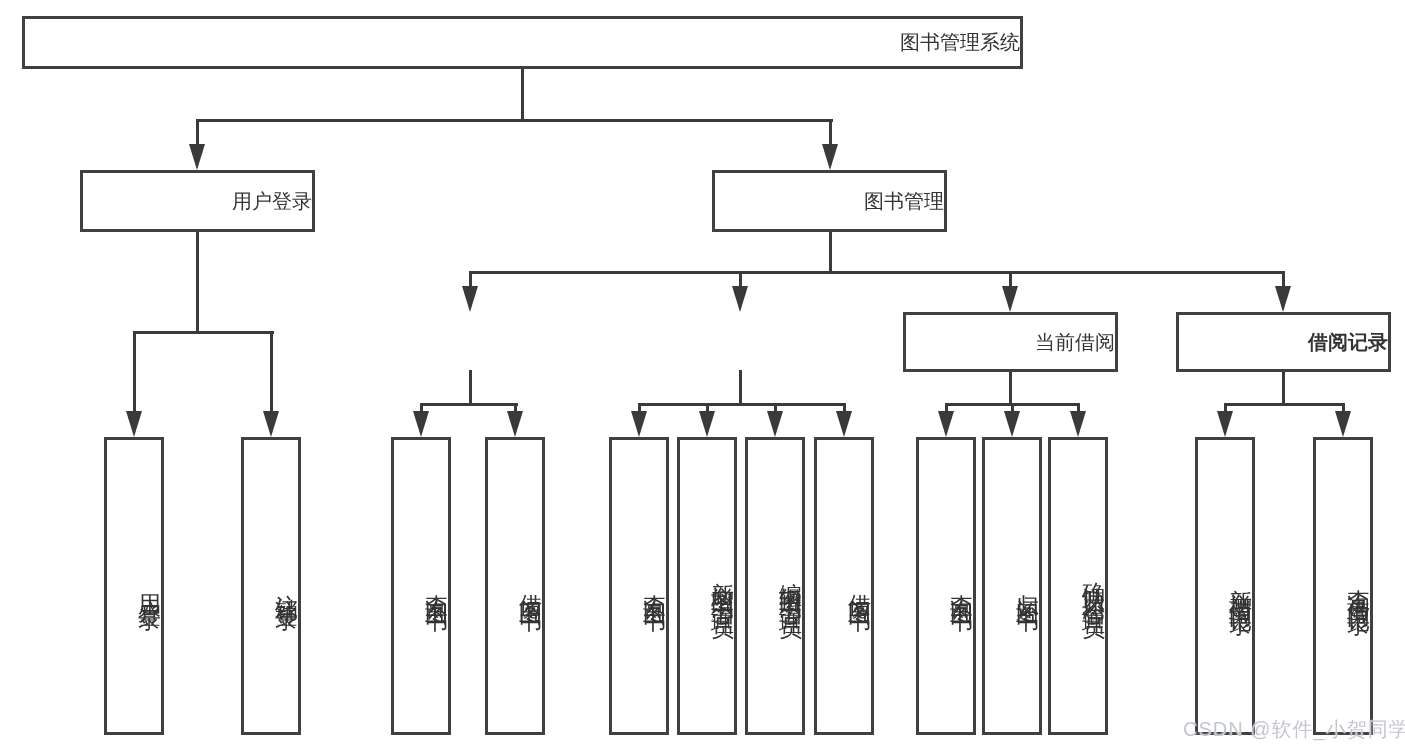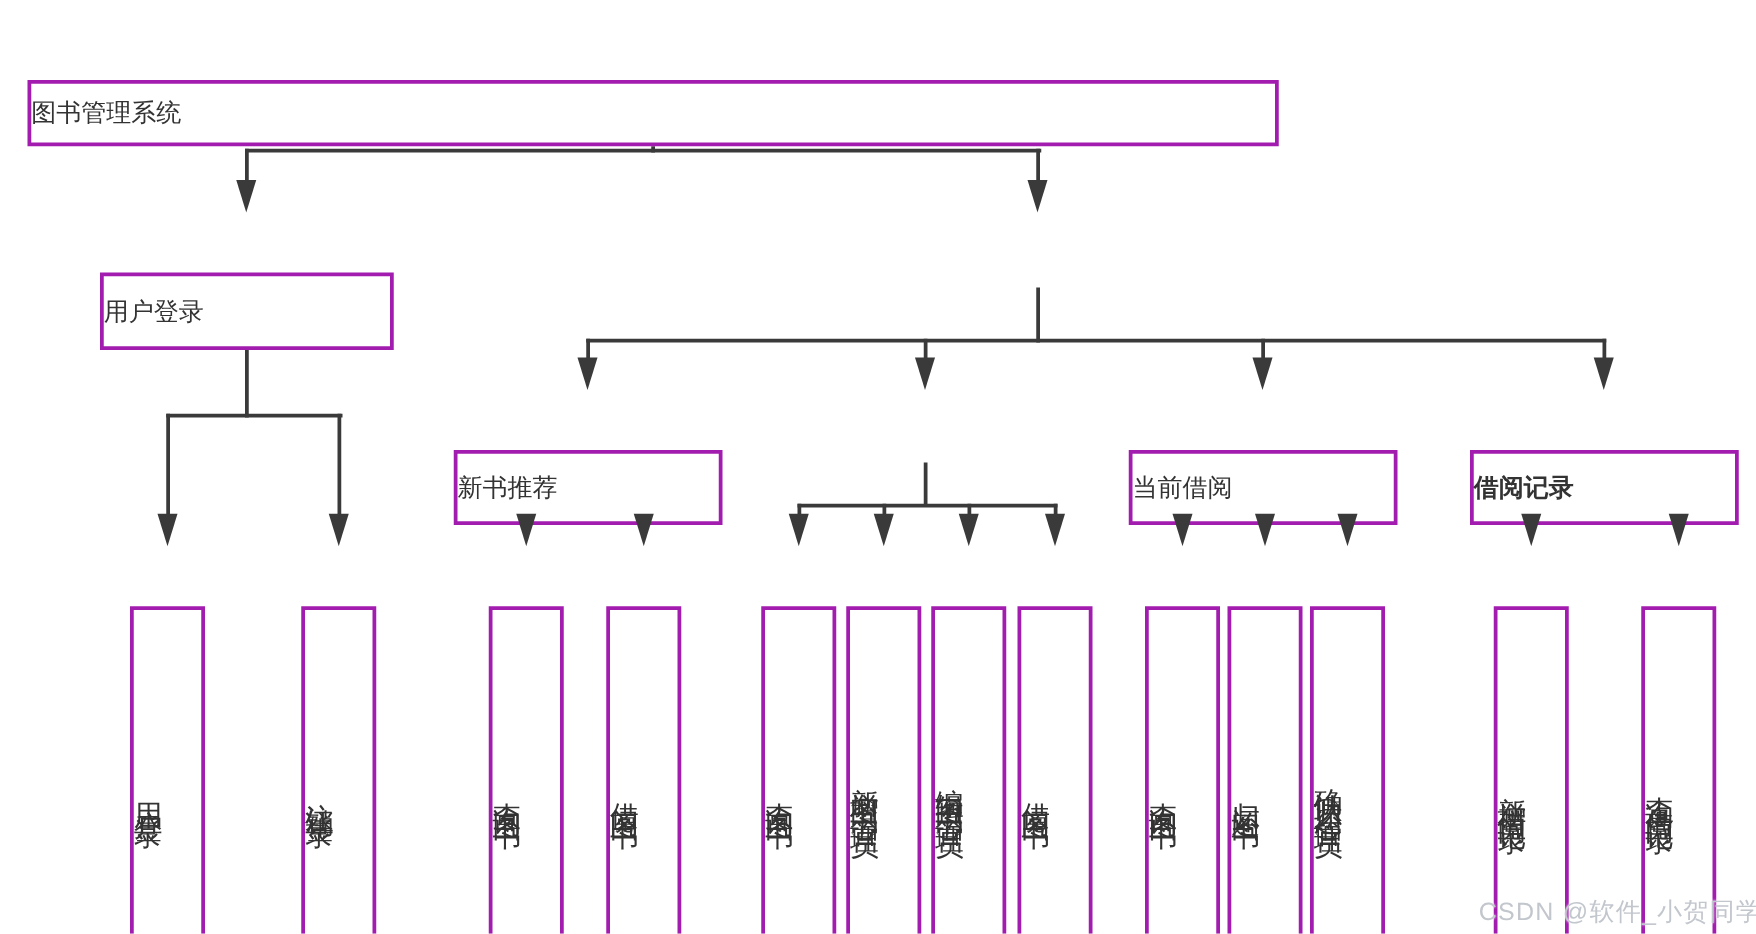--- a/index.html
+++ b/index.html
@@ -4,23 +4,23 @@
 <style>
   html,body { margin:0; padding:0; background:#ffffff; }
   #stage {
     position:relative; width:1405px; height:747px;
     background:#ffffff; overflow:hidden;
     font-family:"Liberation Sans", sans-serif;
     color:#333333;
   }
   .b {
     position:absolute; box-sizing:border-box;
-    border:3px solid #a21caf; background:#ffffff;
-    display:flex; align-items:center; justify-content:flex-start;
-    font-size:20px; color:#333333; z-index:2;margin-top:48px;
+    border:3px solid #404040; background:#ffffff;
+    display:flex; align-items:center; justify-content:flex-end;
+    font-size:20px; color:#333333; z-index:2;
   }
   .vt {
     writing-mode:vertical-rl; text-orientation:mixed;
     font-size:23px; letter-spacing:5px; line-height:1;
   }
   .ln { position:absolute; background:#3a3a3a; z-index:1; }
   .ar {
     position:absolute; width:0; height:0; z-index:3;
     border-left:8px solid transparent; border-right:8px solid transparent;
     border-top:26px solid #3a3a3a;
@@ -95,24 +95,24 @@
   <div class="ar" style="left:1217px;top:411px;"></div>
   <div class="ar" style="left:1335px;top:411px;"></div>
 
   <div class="b" style="left:22px;top:16px;width:1001px;height:53px;">
     <span>图书管理系统</span>
   </div>
 
   <div class="b" style="left:80px;top:170px;width:235px;height:62px;">
     <span>用户登录</span>
   </div>
+  <div class="b" style="left:712px;top:170px;width:235px;height:62px;">
+    <span>图书管理</span>
+  </div>
 
-  <div class="b" style="left:363px;top:312px;width:215px;height:60px;">
-    <span>新书推荐</span>
-  </div>
   <div class="b" style="left:903px;top:312px;width:215px;height:60px;">
     <span>当前借阅</span>
   </div>
   <div class="b" style="left:1176px;top:312px;width:215px;height:60px;font-weight:bold;">
     <span>借阅记录</span>
   </div>
 
   <div class="b" style="left:104px;top:437px;width:60px;height:298px;">
     <span class="vt">用户登录</span>
   </div>

